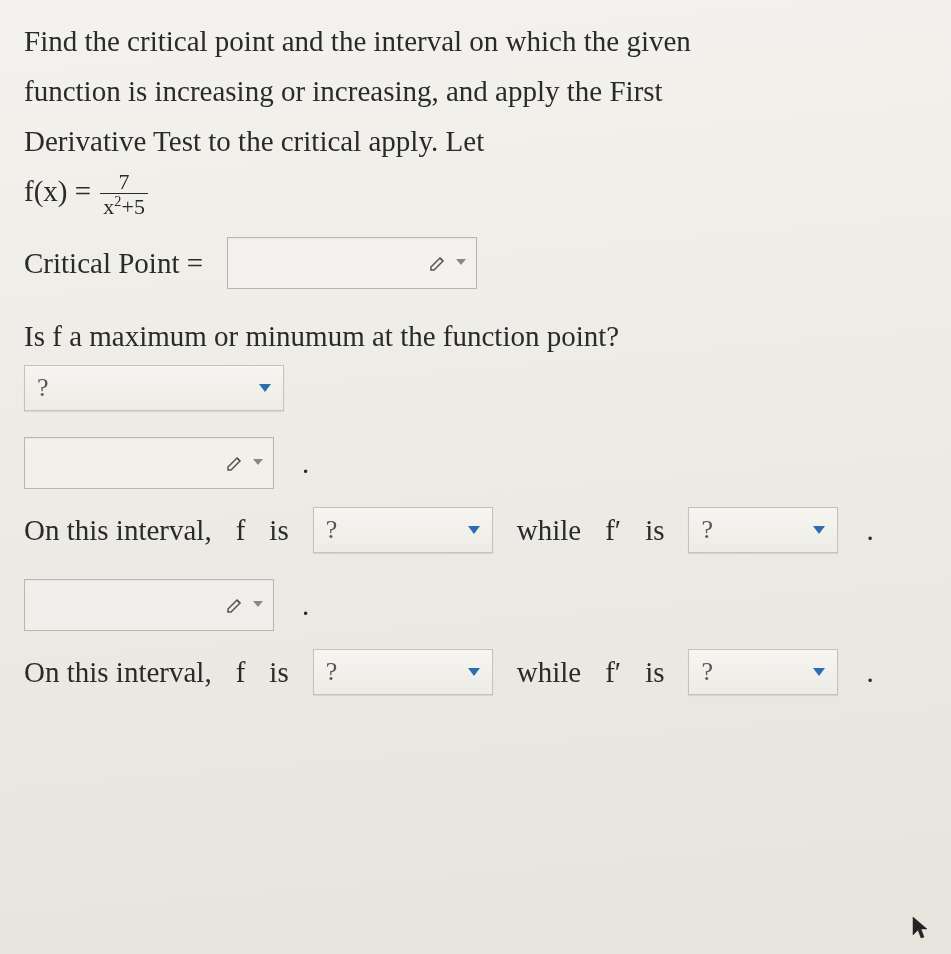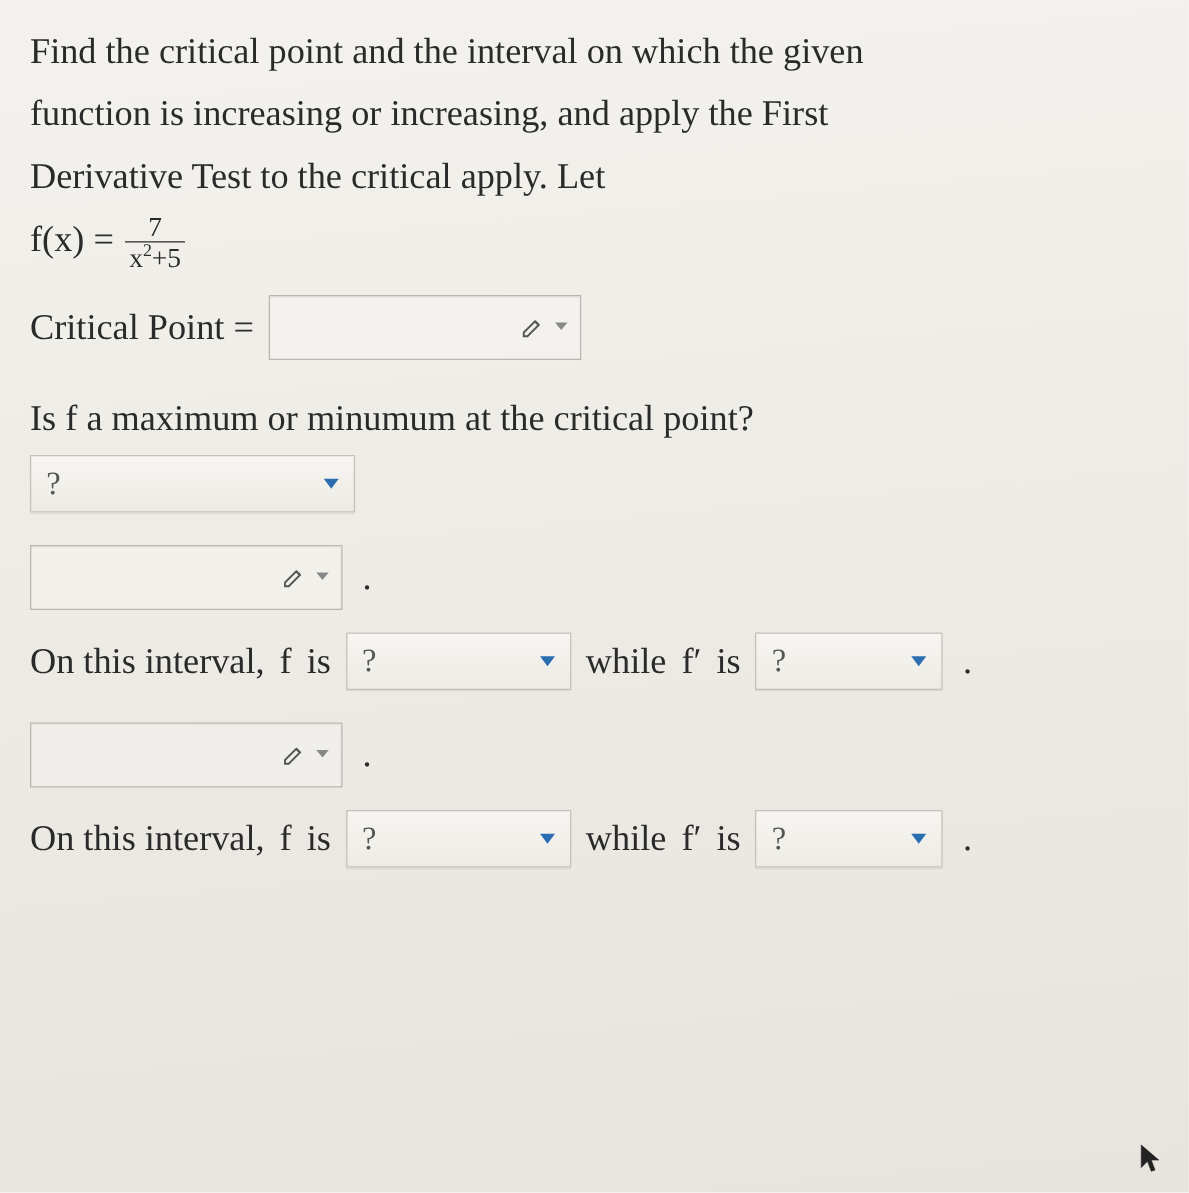--- a/index.html
+++ b/index.html
@@ -21,21 +21,21 @@
     display: inline-block;
     vertical-align: middle;
     text-align: center;
     font-size: 22px;
     line-height: 1.05;
     margin: 0 2px;
   }
   .frac .num { display:block; padding: 0 3px; }
   .frac .den { display:block; border-top: 1.5px solid #2a2a2a; padding: 0 3px; }
   sup { font-size: 0.65em; }
-  .row { margin: 18px 0 14px 0; display:flex; align-items:center; flex-wrap:wrap; gap: 12px;}
+  .row { margin: 18px 0 14px 0; display:flex; align-items:center; flex-wrap:wrap; gap: 24px;}
   .input-box {
     display:inline-flex;
     align-items:center;
     justify-content:flex-end;
     border: 1px solid #b8b6af;
     background: rgba(255,255,255,0.25);
     height: 52px;
     padding: 0 10px;
     min-width: 220px;
     box-shadow: inset 0 1px 2px rgba(0,0,0,0.05);
@@ -120,21 +120,21 @@
       </span>
       <span class="caret-down-grey"></span>
     </span>
   </span>
 </div>
 
 <div class="q-section">
   <div class="para">
     <span>Is</span>
     <span class="math-i">f</span>
-    <span>a maximum or minumum at the critical point?</span>
+    <span>a maximum or minumum at the function point?</span>
   </div>
   <div class="row" style="margin-top:6px;">
     <span class="select-box wide">
       <span>?</span>
       <span class="caret-down"></span>
     </span>
   </div>
 </div>
 
 <div class="q-section">

